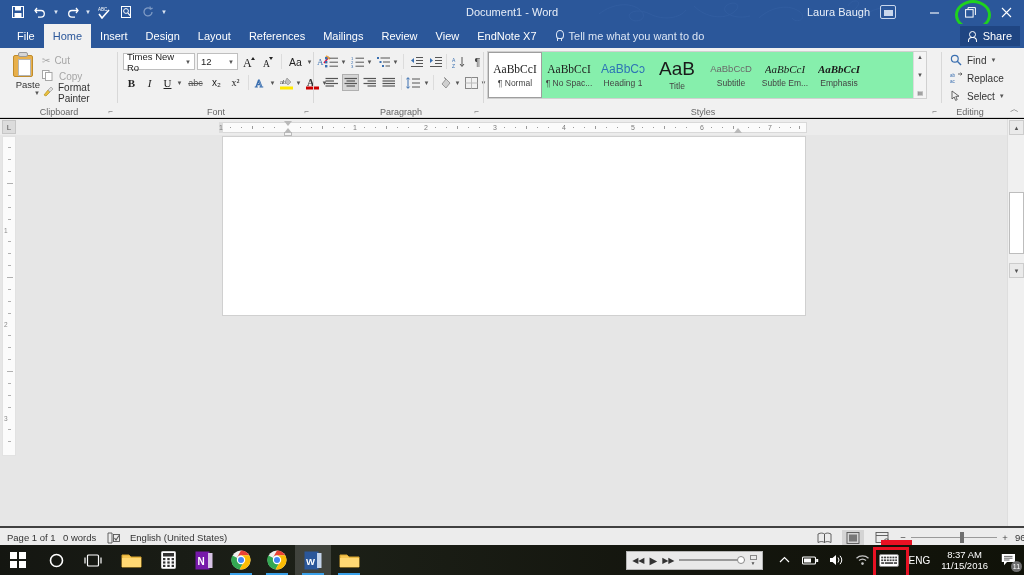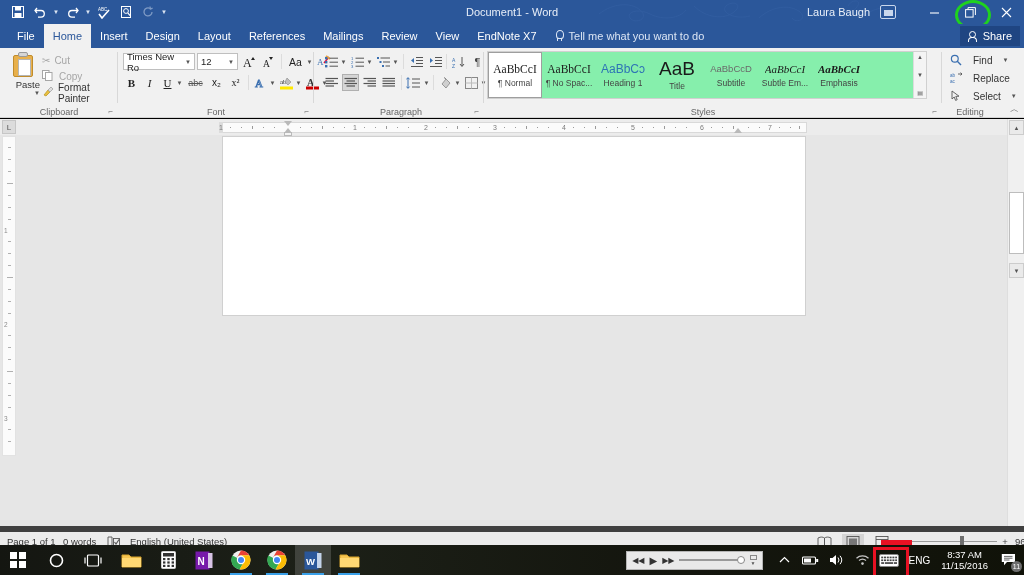--- a/index.html
+++ b/index.html
@@ -110,21 +110,21 @@
   .gallery { position: absolute; left: 487px; top: 3px; width: 440px; height: 48px; background:#86efac; border:1px solid #d0d0d0; display:flex; }
   .stylecell { width: 54px; height: 46px; display: flex; flex-direction: column; align-items: center; justify-content: center; gap: 2px; }
   .stylecell.sel { border: 1px solid #9e9e9e; background: #fff; }
   .style-sample { font-size: 11.5px; line-height: 14px; white-space: nowrap; overflow: hidden; }
   .style-name { font-size: 8.5px; color: #444; white-space: nowrap; overflow:hidden; }
   .gal-scroll { position:absolute; right:0; top:0; width: 13px; height: 46px; background:#f4f4f4; border-left:1px solid #dcdcdc;
                 display:flex; flex-direction:column; align-items:center; justify-content:space-between; padding:2px 0; }
   .gs-btn { font-size: 6px; color:#555; }
 
   
-  .edititem { position: absolute; display: flex; align-items: center; gap: 10px; font-size: 10px; color: #333; height: 16px; }
+  .edititem { position: absolute; display: flex; align-items: center; gap: 4px; font-size: 10px; color: #333; height: 16px; }
 
   .collapse-ribbon { position:absolute; right: 5px; bottom: 2px; font-size: 9px; color:#666; }
 
   
   .workspace { position: absolute; left: 0; top: 119px; width: 1024px; height: 407px; background: #e6e6e6; }
   .hruler { position: absolute; left: 0; top: 0; width: 1007px; height: 16px; background: #ececec; }
   .hruler-inner { position: absolute; left: 219px; top: 3px; width: 588px; height: 11px; background: #fbfbfb; border:1px solid #d9d9d9;}
   .hruler-margin-l { position:absolute; left: 219px; top:3px; width: 4px; height: 11px; background:#dcdcdc; }
   .tickno { position: absolute; top: 3px; font-size: 7px; color: #7a7a7a; line-height: 11px; }
   .tickdot { position: absolute; top: 8px; width: 1px; height: 1px; background: #9a9a9a; }
@@ -138,21 +138,21 @@
   .vtick { position: absolute; left: 5px; width: 3px; height: 1px; background: #b0b0b0; }
   .vtickno { position: absolute; left: 1px; font-size: 6.5px; color: #8a8a8a; }
 
   .page { position: absolute; left: 222px; top: 17px; width: 584px; height: 180px; background: #fff; border: 1px solid #d0d0d0; }
 
   .vscroll { position: absolute; right: 0; top: 0; width: 17px; height: 407px; background: #f0f0f0; border-left: 1px solid #dedede; }
   .vs-btn { position: absolute; left: 1px; width: 15px; height: 15px; background: #eaeaea; border: 1px solid #ccc; display:flex; align-items:center; justify-content:center; font-size:6px; color:#555; }
   .vs-thumb { position: absolute; left: 1px; top: 73px; width: 15px; height: 62px; background: #fff; border: 1px solid #bdbdbd; }
 
   
-  .statusbar { position: absolute; left: 0; top: 526px; width: 1024px; height: 19px; background: #ececec; border-top: 6px solid #404040; font-size: 9.5px; color: #333; }
+  .statusbar { position: absolute; left: 0; top: 526px; width: 1024px; height: 19px; background: #ececec; border-top: 2px solid #404040; font-size: 9.5px; color: #333; }
   .sb-item { position: absolute; top: 0; height: 19px; display: flex; align-items: center; gap: 4px; }
   .viewbtn { position: absolute; top: 2px; width: 22px; height: 15px; display:flex; align-items:center; justify-content:center; }
   .viewbtn.sel { background: #d4d4d4; }
   .zoomslider { position: absolute; top: 0; height: 19px; display:flex; align-items:center; gap:0; }
   .zs-track { width: 86px; height: 1px; background: #9a9a9a; position: relative; }
   .zs-thumb { position: absolute; left: 49px; top: -5px; width: 4px; height: 11px; background: #6f6f6f; }
   .redbar { position: absolute; left: 881px; top: 540px; width: 31px; height: 5px; background: #e81123; }
 
   
   .taskbar { position: absolute; left: 0; top: 545px; width: 1024px; height: 30px; background: #141414; }

